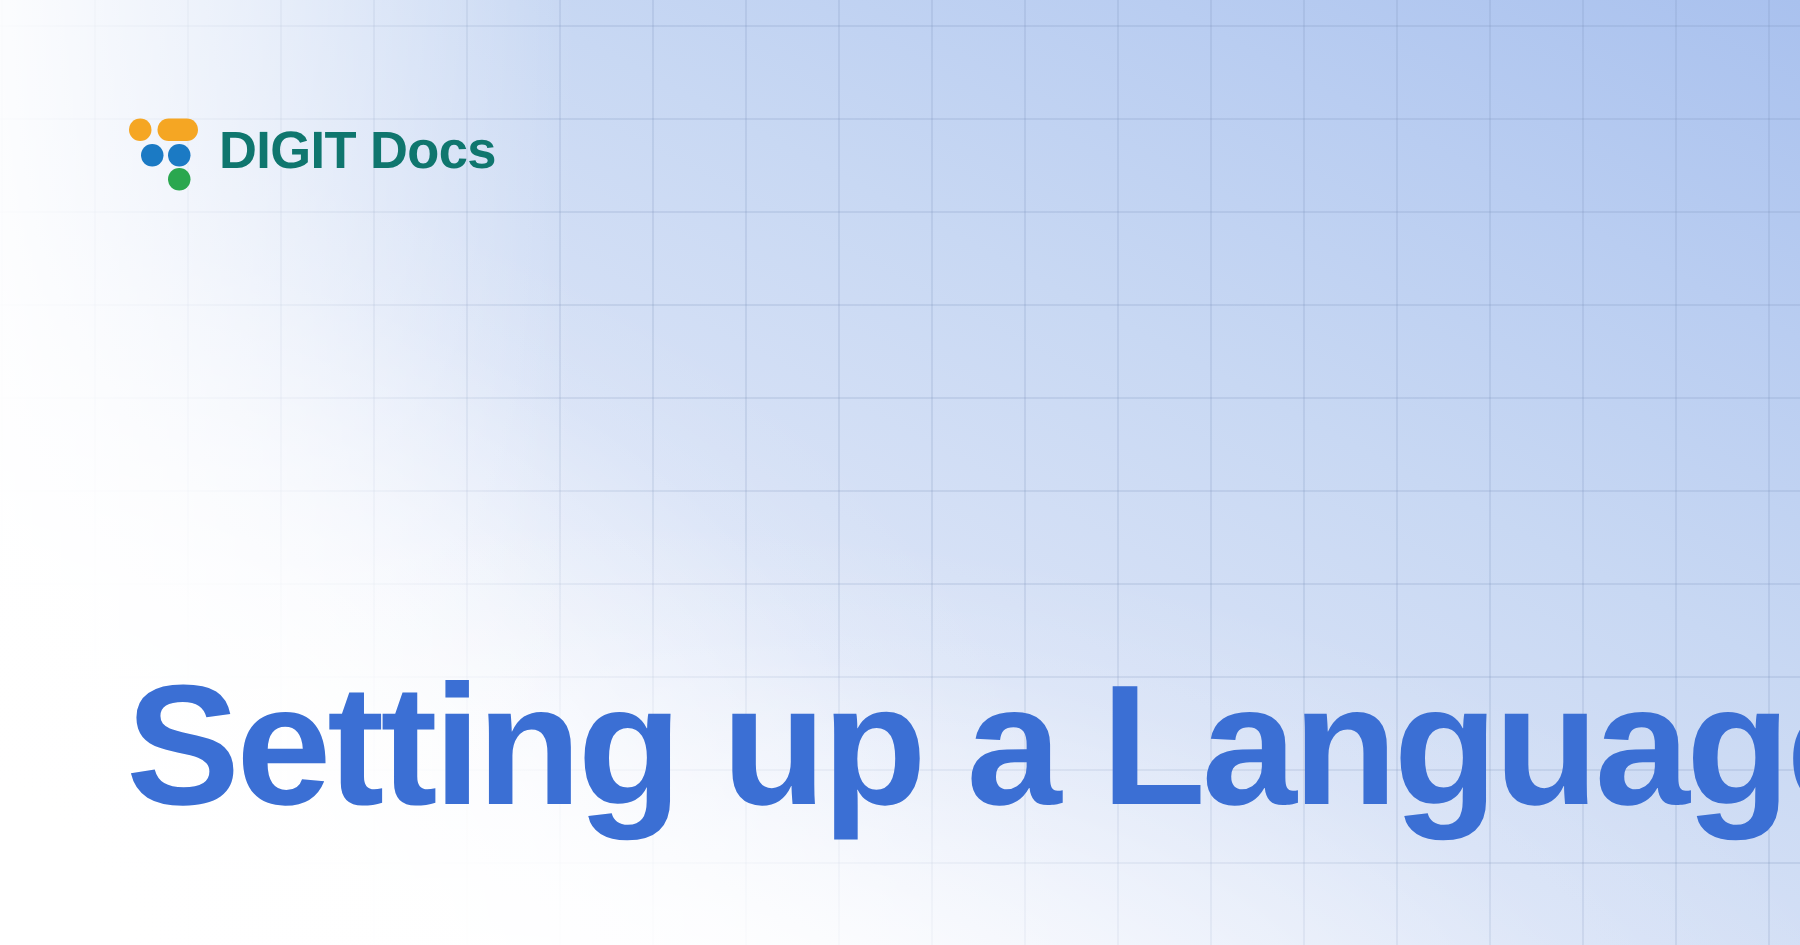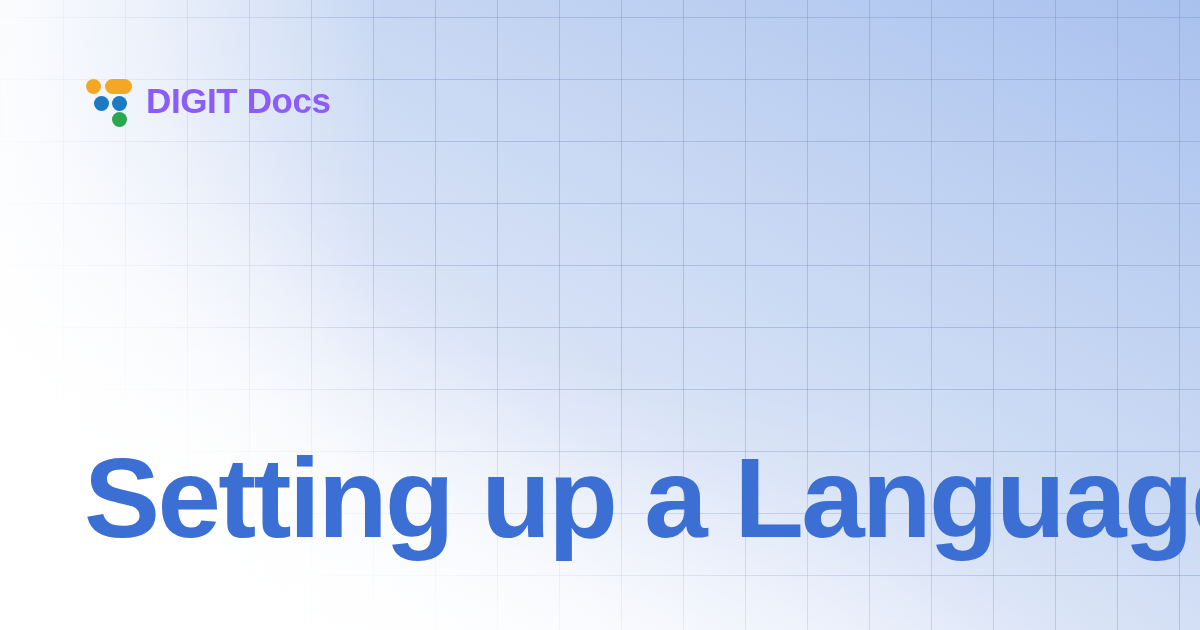--- a/index.html
+++ b/index.html
@@ -158,21 +158,21 @@
     left: 28px; top: 40px;
     width: 15px; height: 15px;
     border-radius: 50%;
     background: #2aa74f;
   }
 
   .brand-name {
     font-size: 35px;
     font-weight: 700;
     letter-spacing: -0.4px;
-    color: #8b5cf6;
+    color: #0f766e;
     line-height: 1;
     white-space: nowrap;
   }
 
   
   .hero-title {
     position: absolute;
     left: 84px;
     right: 84px;
     top: 438px;

